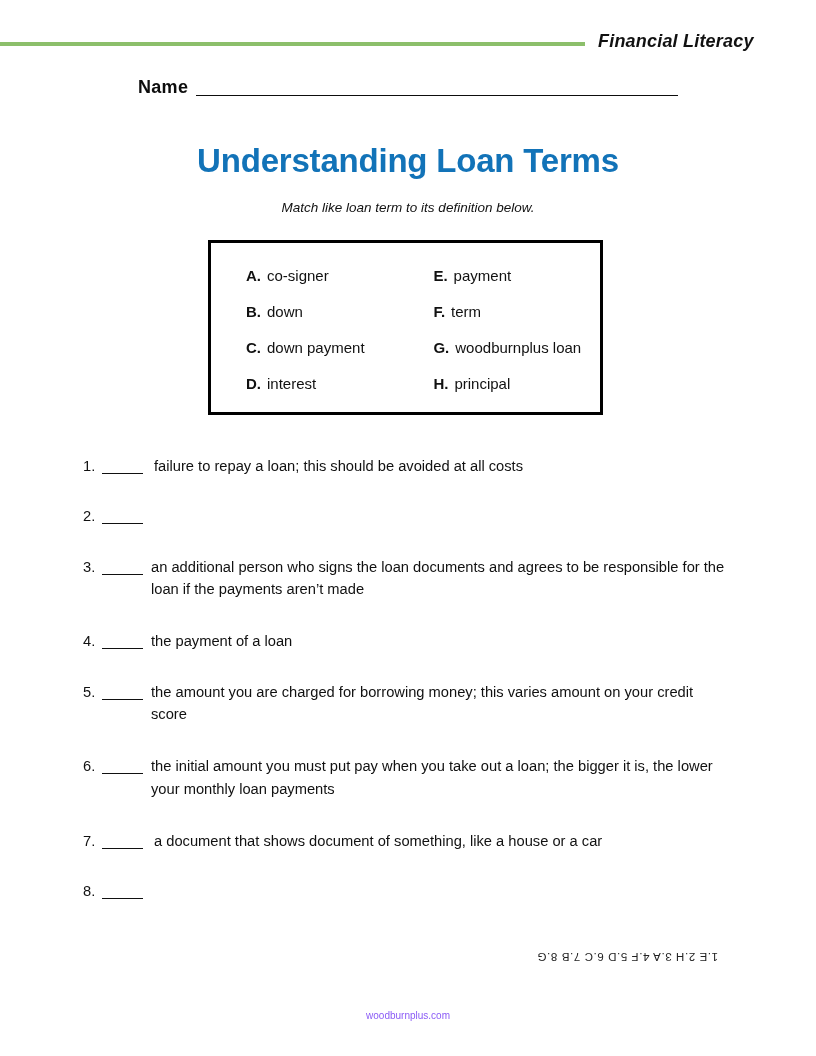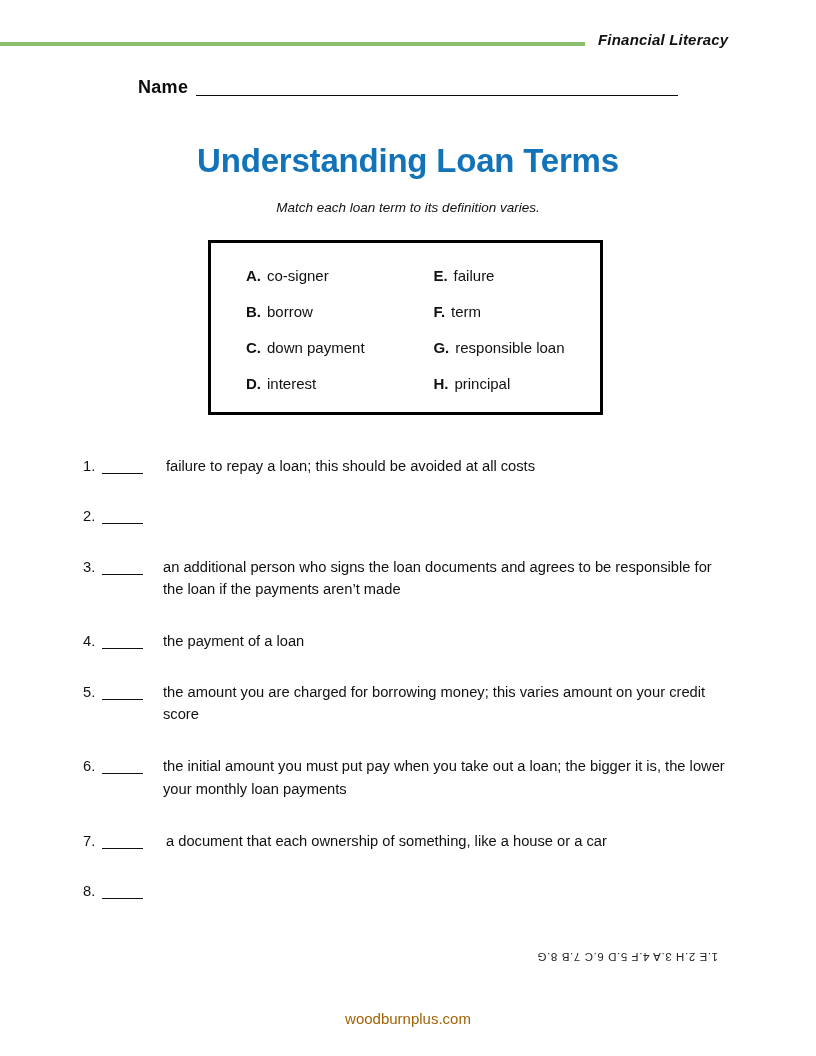--- a/index.html
+++ b/index.html
@@ -26,21 +26,21 @@
     left: 0px;
     top: 42px;
     width: 585px;
     height: 4px;
     background: #8cbf6b;
   }
   .header-subject {
     position: absolute;
     left: 598px;
     top: 31px;
-    font-size: 15px;
+    font-size: 18px;
     font-weight: bold;
     font-style: italic;
     letter-spacing: 0.2px;
     color: #111111;
     white-space: nowrap;
   }
 
   .name-row {
     position: absolute;
     left: 138px;
@@ -147,21 +147,20 @@
   .q-blank {
     flex: 0 0 auto;
     width: 41px;
     border-bottom: 1.4px solid #111111;
     height: 15px;
     margin-right: 8px;
     margin-top: 3px;
   }
   .q-text {
     flex: 1 1 auto;
-    margin-left: 12px;
   }
 
   
   .question.gap-wide { margin-bottom: 30px; }
   .q-blank.pad-right-wide { margin-right: 11px; }
 
   
   .answer-key {
     position: absolute;
     left: 515px;
@@ -175,74 +174,74 @@
     white-space: nowrap;
   }
 
   
   .footer {
     position: absolute;
     left: 0;
     right: 0;
     top: 1010px;
     text-align: center;
-    font-size: 15px;
-    color: #a16207;
+    font-size: 10px;
+    color: #8b5cf6;
   }
 </style>
 </head>
 <body>
 
 <div class="page">
 
   <div class="header-rule"></div>
   <div class="header-subject">Financial Literacy</div>
 
   <div class="name-row">
     <span class="name-label">Name</span>
     <span class="name-line"></span>
   </div>
 
   <div class="worksheet-title">Understanding Loan Terms</div>
-  <div class="worksheet-instruction">Match each loan term to its definition varies.</div>
+  <div class="worksheet-instruction">Match like loan term to its definition below.</div>
 
   <div class="word-bank">
     <div class="word-bank-inner">
 
       <div class="wb-col wb-col-1">
         <div class="wb-item">
           <span class="wb-letter">A.</span>
           <span>co-signer</span>
         </div>
         <div class="wb-item">
           <span class="wb-letter">B.</span>
-          <span>borrow</span>
+          <span>down</span>
         </div>
         <div class="wb-item">
           <span class="wb-letter">C.</span>
           <span>down payment</span>
         </div>
         <div class="wb-item">
           <span class="wb-letter">D.</span>
           <span>interest</span>
         </div>
       </div>
 
       <div class="wb-col wb-col-2">
         <div class="wb-item">
           <span class="wb-letter">E.</span>
-          <span>failure</span>
+          <span>payment</span>
         </div>
         <div class="wb-item">
           <span class="wb-letter">F.</span>
           <span>term</span>
         </div>
         <div class="wb-item">
           <span class="wb-letter">G.</span>
-          <span>responsible loan</span>
+          <span>woodburnplus loan</span>
         </div>
         <div class="wb-item">
           <span class="wb-letter">H.</span>
           <span>principal</span>
         </div>
       </div>
 
     </div>
   </div>
 
@@ -279,21 +278,21 @@
 
     <div class="question gap-wide">
       <span class="q-num">6.</span>
       <span class="q-blank"></span>
       <span class="q-text">the initial amount you must put pay when you take out a loan; the bigger it is, the lower your monthly loan payments</span>
     </div>
 
     <div class="question">
       <span class="q-num">7.</span>
       <span class="q-blank pad-right-wide"></span>
-      <span class="q-text">a document that each ownership of something, like a house or a car</span>
+      <span class="q-text">a document that shows document of something, like a house or a car</span>
     </div>
 
     <div class="question">
       <span class="q-num">8.</span>
       <span class="q-blank"></span>
     </div>
 
   </div>
 
   <div class="answer-key">1.E  2.H  3.A  4.F  5.D  6.C  7.B  8.G</div>

